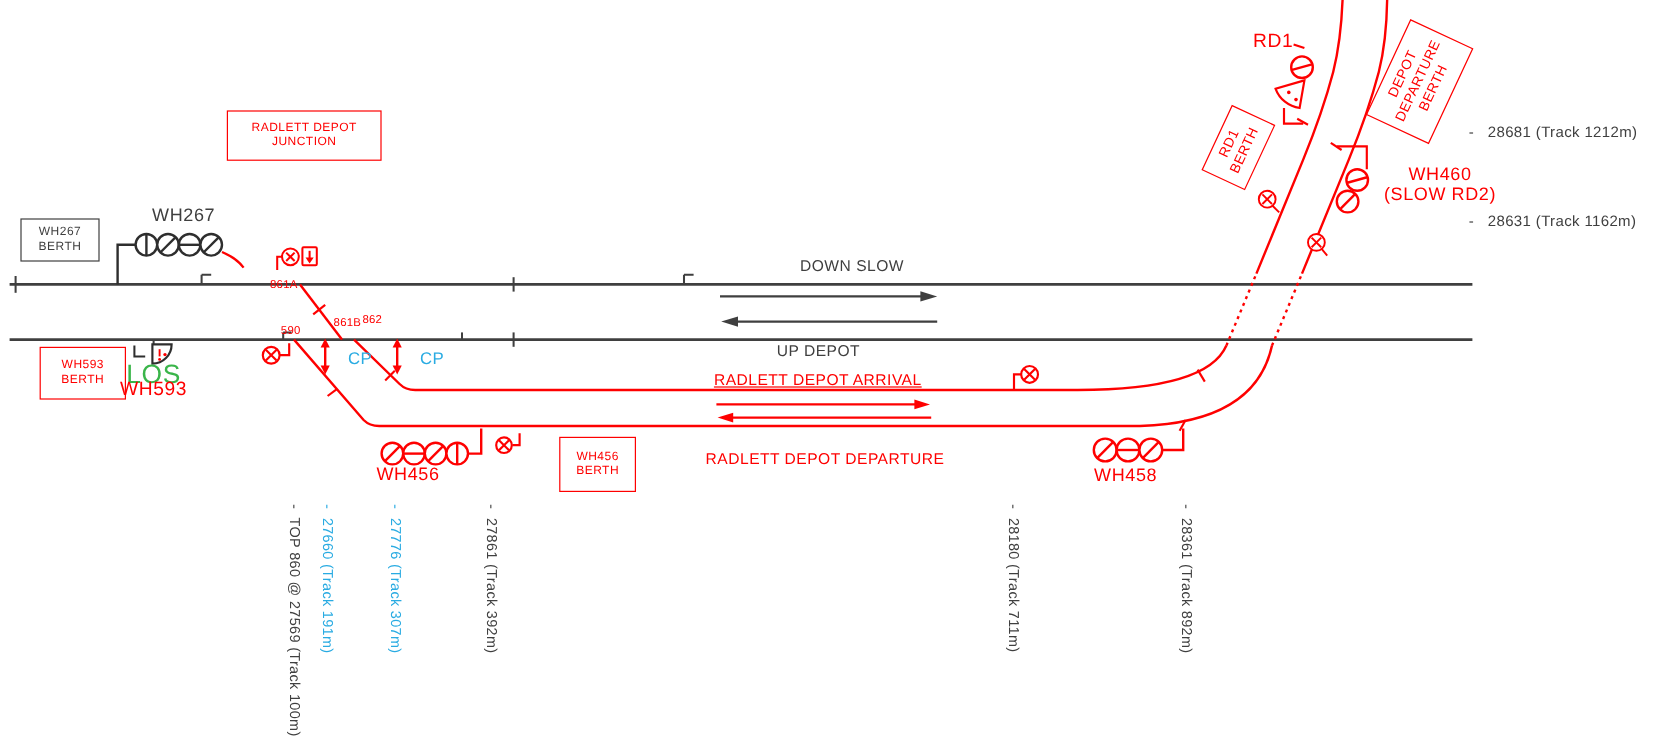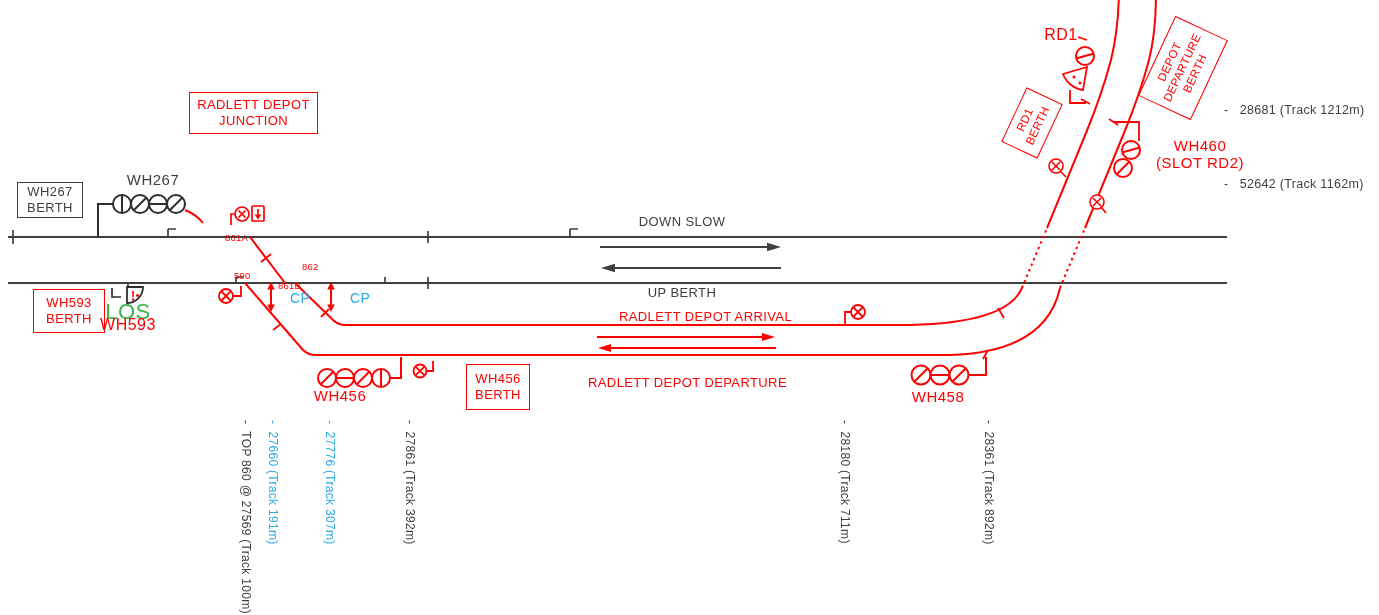--- a/index.html
+++ b/index.html
@@ -14,21 +14,21 @@
   .abs{position:absolute; white-space:nowrap;}
   .lbl{font-size:13px; color:var(--dark); letter-spacing:.4px;}
   .lbl-red{color:var(--red);}
   .lbl-sig{font-size:15px; letter-spacing:.5px;}
   .lbl-big{font-size:16px; letter-spacing:.5px;}
   .lbl-pt{font-size:9.5px; color:var(--red); letter-spacing:.2px;}
   .lbl-cp{font-size:14px; color:var(--cyan); letter-spacing:.3px;margin-left:12px;}
   .ctr{text-align:center;}
   .berth{
     position:absolute; display:flex; flex-direction:column; align-items:center; justify-content:center;
-    border:1.6px solid var(--dark); color:var(--dark); font-size:13px; line-height:1.2;
+    border:1.6px solid var(--dark); color:var(--dark); font-size:10px; line-height:1.2;
     letter-spacing:.4px; text-align:center;
   }
   .berth.red{border-color:var(--red); color:var(--red);}
   .berth.rot{transform:rotate(-65deg);}
   .mp-right{font-size:12.5px; color:var(--dark); white-space:pre; letter-spacing:.3px;}
   .vlabel{
     position:absolute; top:420px; font-size:12px; white-space:pre; letter-spacing:.3px;
     transform:rotate(90deg); transform-origin:0 0; color:var(--dark);
   }
   .vlabel[data-color="cyan"]{color:var(--cyan);}
@@ -227,44 +227,44 @@
     <span>BERTH</span>
   </div>
   <div class="berth red rot" style="left:1139px; top:39px; width:86px; height:56px; font-size:11.5px;">
     <span>DEPOT</span>
     <span>DEPARTURE</span>
     <span>BERTH</span>
   </div>
 
   <div class="abs lbl lbl-sig ctr" style="left:117px; top:171px; width:72px;">WH267</div>
 
-  <div class="abs lbl ctr" style="left:627px; top:214px; width:110px;">DOWN SLOW</div>
-  <div class="abs lbl ctr" style="left:627px; top:285px; width:110px;">UP BERTH</div>
-  <div class="abs lbl lbl-red ctr" style="left:608px; top:309px; width:195px;">RADLETT DEPOT ARRIVAL</div>
+  <div class="abs lbl ctr" style="left:655px; top:214px; width:110px;">DOWN SLOW</div>
+  <div class="abs lbl ctr" style="left:627px; top:285px; width:110px;">UP DEPOT</div>
+  <div class="abs lbl lbl-red ctr" style="left:584px; top:309px; width:195px;text-decoration:underline;">RADLETT DEPOT ARRIVAL</div>
   <div class="abs lbl lbl-red ctr" style="left:585px; top:356px; width:205px;margin-top:19px;">RADLETT DEPOT DEPARTURE</div>
 
   <div class="abs lbl-big ctr" style="left:103px; top:299px; width:50px; color:var(--green); font-size:22px;">LOS</div>
   <div class="abs lbl-big lbl-red ctr" style="left:96px; top:316px; width:64px;">WH593</div>
 
   <div class="abs lbl lbl-sig lbl-red ctr" style="left:303px; top:387px; width:74px;">WH456</div>
   <div class="abs lbl lbl-sig lbl-red ctr" style="left:901px; top:388px; width:74px;">WH458</div>
   <div class="abs lbl-big lbl-red ctr" style="left:1036px; top:26px; width:50px;">RD1</div>
   <div class="abs lbl lbl-sig lbl-red ctr" style="left:1150px; top:137px; width:100px;text-align:center;">WH460</div>
-  <div class="abs lbl lbl-sig lbl-red ctr" style="left:1150px; top:154px; width:100px;">(SLOT RD2)</div>
+  <div class="abs lbl lbl-sig lbl-red ctr" style="left:1150px; top:154px; width:100px;">(SLOW RD2)</div>
 
   <div class="abs lbl-pt" style="left:225px; top:232px;text-align:right;">861A</div>
   <div class="abs lbl-pt" style="left:234px; top:270px;">590</div>
-  <div class="abs lbl-pt" style="left:278px; top:280px;">861B</div>
+  <div class="abs lbl-pt" style="left:278px; top:264px;">861B</div>
   <div class="abs lbl-pt" style="left:302px; top:261px;">862</div>
 
   <div class="abs lbl-cp" style="left:278px; top:290px;">CP</div>
   <div class="abs lbl-cp" style="left:338px; top:290px;">CP</div>
 
   <div class="abs mp-right" style="left:1224px; top:103px;text-align:right;">-   28681 (Track 1212m)</div>
-  <div class="abs mp-right" style="left:1224px; top:177px;">-   52642 (Track 1162m)</div>
+  <div class="abs mp-right" style="left:1224px; top:177px;">-   28631 (Track 1162m)</div>
 
   <div class="vlabel" style="left:253px;" data-color="dark">-  TOP 860 @ 27569 (Track 100m)</div>
   <div class="vlabel" style="left:280px;" data-color="cyan">-  27660 (Track 191m)</div>
   <div class="vlabel" style="left:337px;" data-color="cyan">-  27776 (Track 307m)</div>
   <div class="vlabel" style="left:417px;" data-color="dark">-  27861 (Track 392m)</div>
   <div class="vlabel" style="left:852px;" data-color="dark">-  28180 (Track 711m)</div>
   <div class="vlabel" style="left:996px;" data-color="dark">-  28361 (Track 892m)</div>
 
 </div>
 

